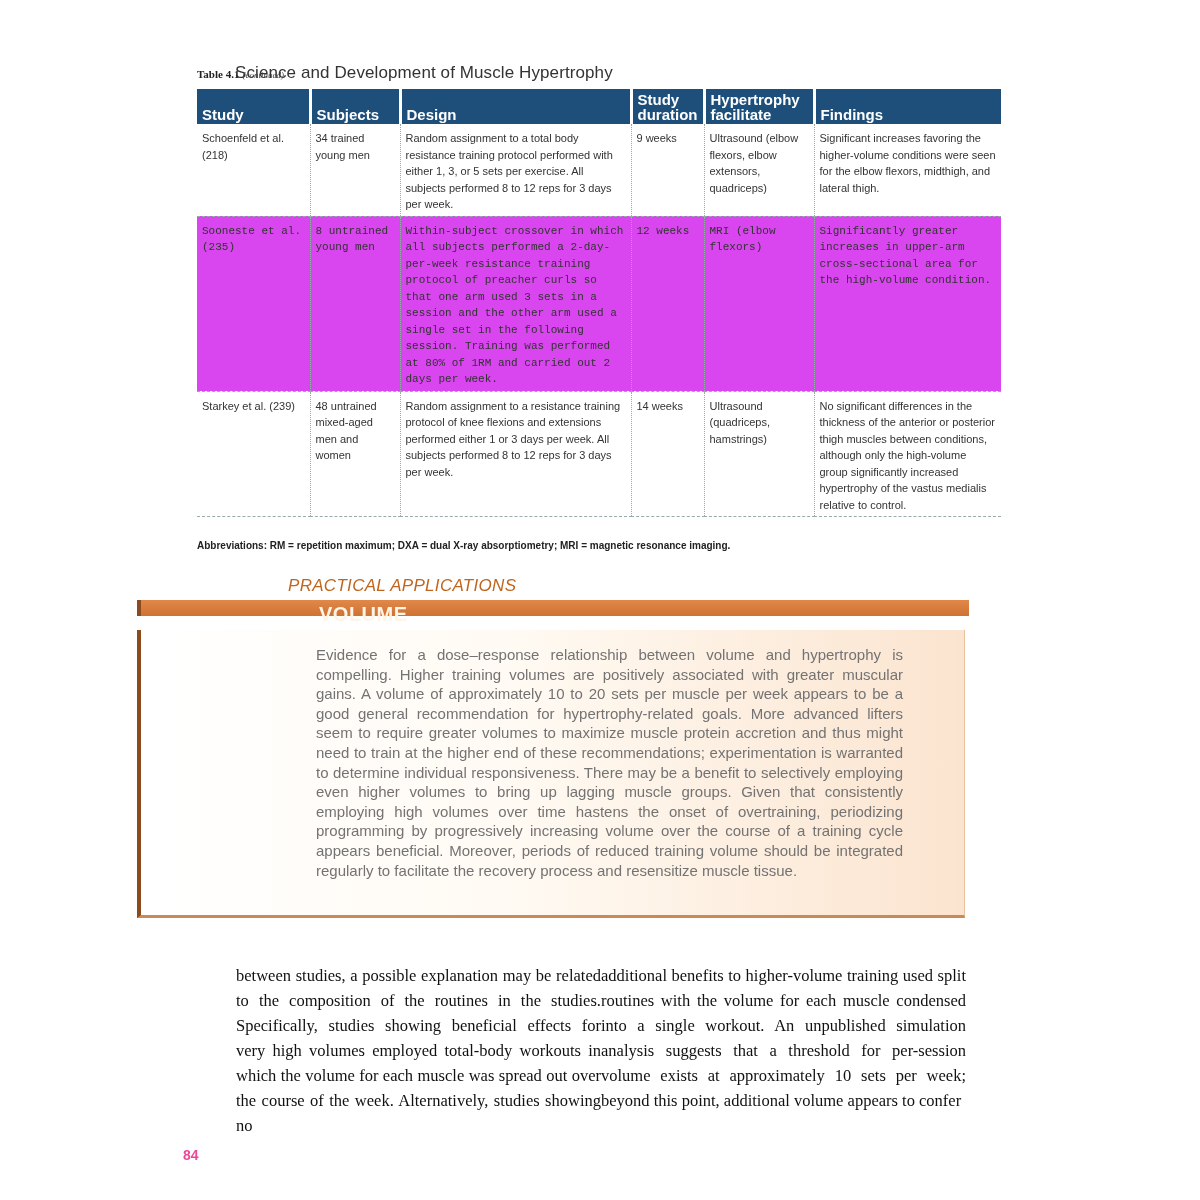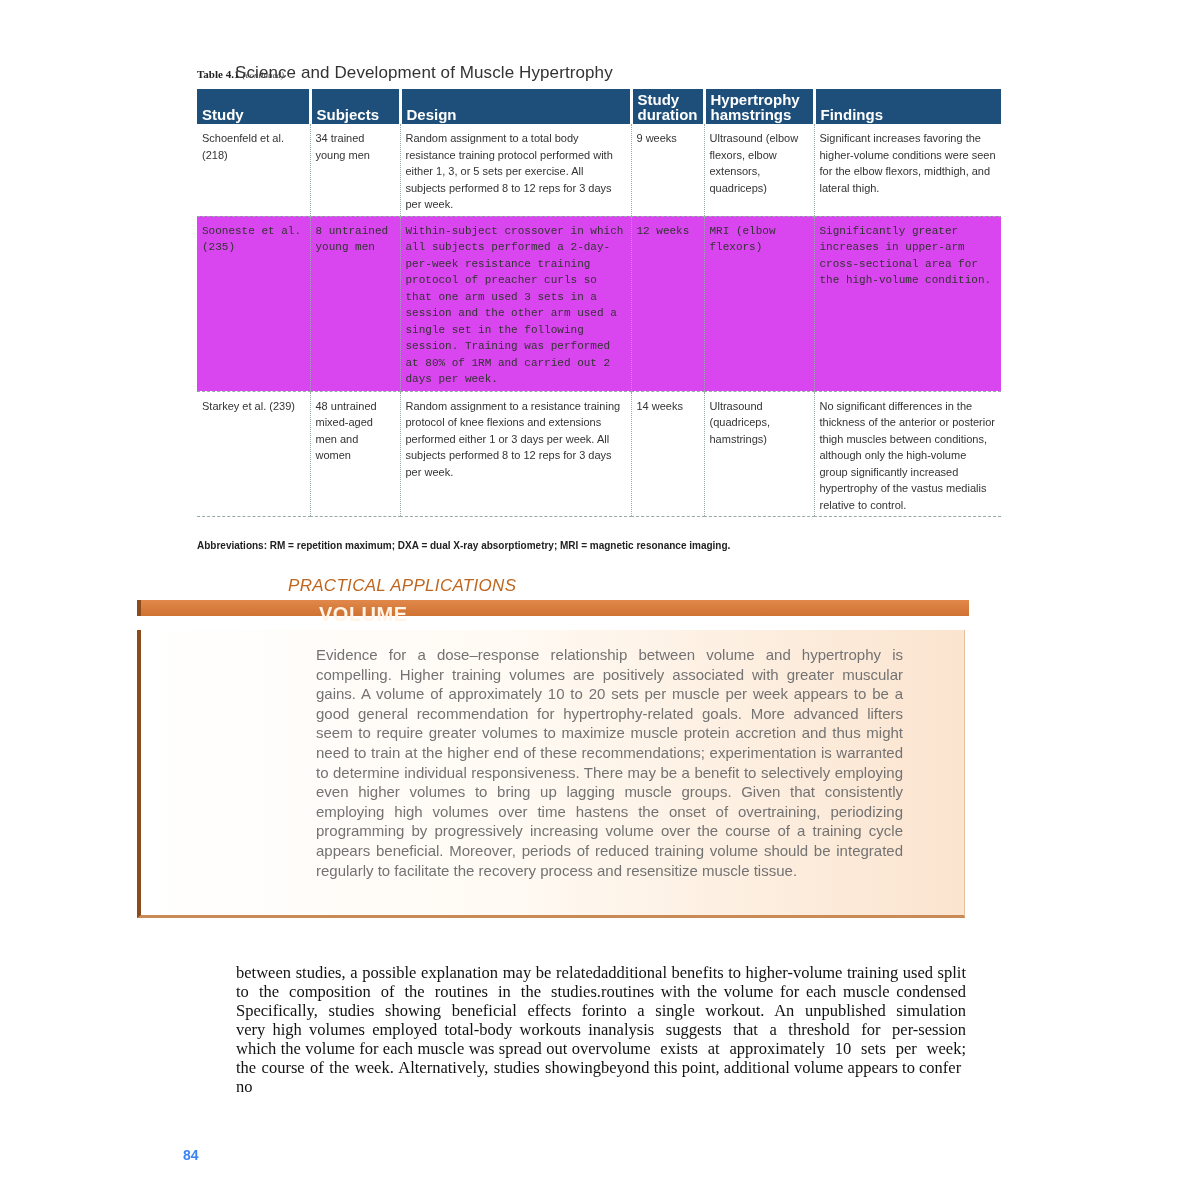--- a/index.html
+++ b/index.html
@@ -20,25 +20,25 @@
     table.data .hd-top { display: block; }
 
     .abbrev { position: absolute; left: 197px; top: 516px; font-size: 10px; font-weight: bold; color: #222; margin-top: 24px; }
 
     .pa-label { position: absolute; left: 288px; top: 576px; font-size: 17px; font-style: italic; color: #c0651e; letter-spacing: 0.3px; }
     .pa-bar { position: absolute; left: 137px; top: 600px; width: 828px; height: 16px; background: linear-gradient(#e0884a, #cf7232); border-left: 4px solid #8a4b1d; }
     .pa-bar .title { position: absolute; left: 178px; top: 3px; font-size: 20px; font-weight: bold; color: #fff4e6; letter-spacing: 0.5px; }
     .pa-box { position: absolute; left: 137px; top: 630px; width: 828px; height: 288px; background: linear-gradient(90deg, #ffffff 0%, #fffaf3 45%, #fbe4cf 100%); border-left: 4px solid #8a4b1d; border-bottom: 3px solid #c98a55; border-right: 1px solid #e7c29c; box-sizing: border-box; }
     .pa-text { position: absolute; left: 316px; top: 645px; width: 587px; font-size: 15px; line-height: 19.6px; text-align: justify; color: #737373; }
 
-    .col { position: absolute; top: 963px; width: 365px; font-family: "Liberation Serif", serif; font-size: 16.5px; line-height: 19px; text-align: justify; color: #111; }
+    .col { position: absolute; top: 963px; width: 365px; font-family: "Liberation Serif", serif; font-size: 16.5px; line-height: 25px; text-align: justify; color: #111; }
     .col.left { left: 236px; }
     .col.right { left: 601px; }
 
-    .folio { position: absolute; left: 183px; top: 1147px; font-size: 14px; font-weight: bold; color: #3b82f6; }
+    .folio { position: absolute; left: 183px; top: 1147px; font-size: 14px; font-weight: bold; color: #ec4899; }
   </style>
 </head>
 <body>
 
 <div class="running-head">Science and Development of Muscle Hypertrophy</div>
 
 <table class="data">
   <colgroup>
     <col style="width:113px">
       <col style="width:90px">
@@ -46,21 +46,21 @@
       <col style="width:73px">
       <col style="width:110px">
       <col style="width:187px">
   </colgroup>
   <thead>
     <tr>
       <th><span class="hd-top"></span><span>Study</span></th>
       <th><span class="hd-top"></span><span>Subjects</span></th>
       <th><span class="hd-top"></span><span>Design</span></th>
       <th><span class="hd-top">Study</span><span>duration</span></th>
-      <th><span class="hd-top">Hypertrophy</span><span>hamstrings</span></th>
+      <th><span class="hd-top">Hypertrophy</span><span>facilitate</span></th>
       <th><span class="hd-top"></span><span>Findings</span></th>
     </tr>
   </thead>
   <tbody>
     <tr>
       <td>Schoenfeld et al. (218)</td>
       <td>34 trained young men</td>
       <td>Random assignment to a total body resistance training protocol performed with either 1, 3, or 5 sets per exercise. All subjects performed 8 to 12 reps for 3 days per week.</td>
       <td>9 weeks</td>
       <td>Ultrasound (elbow flexors, elbow extensors, quadriceps)</td>

